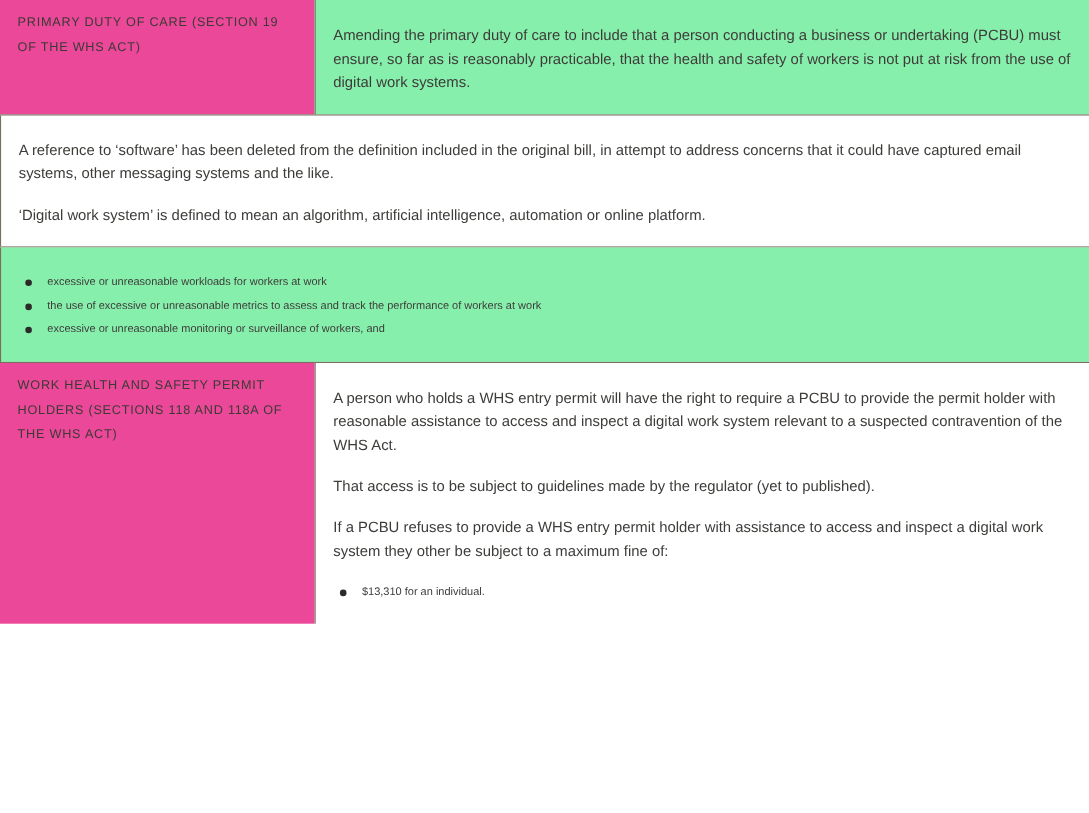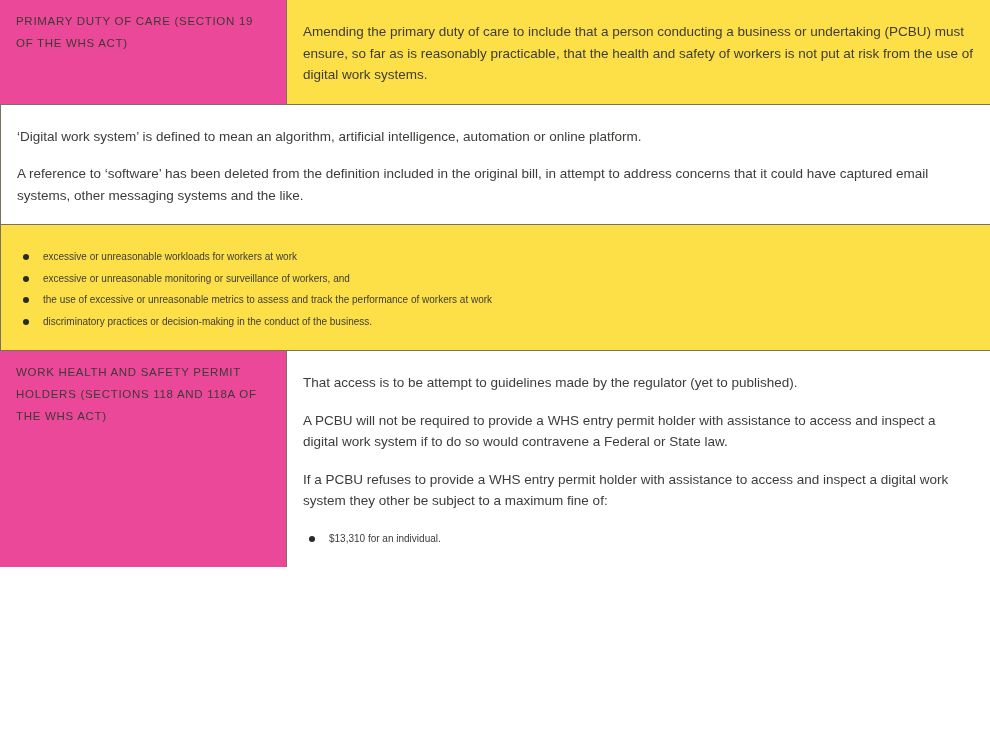--- a/index.html
+++ b/index.html
@@ -26,21 +26,21 @@
     display: flex;
     align-items: flex-start;
     padding: 10px 14px 10px 16px;
     background: #ec4899;
   }
   .cell-right {
     flex: 1 1 auto;
     border-left: 1px solid #7a7060;
     padding: 21px 16px 18px 16px;
   }
-  .row.shaded .cell-right { background: #fde047; }
+  .row.shaded .cell-right { background: #86efac; }
   .heading {
     font-size: 11.5px;
     letter-spacing: 0.7px;
     line-height: 22px;
     color: #3d3a36;
     text-transform: uppercase;
   }
   .cell-right p {
     font-size: 13.5px;
     line-height: 21.5px;
@@ -75,40 +75,39 @@
     <div class="row shaded">
       <div class="cell-left">
         <div class="heading">PRIMARY DUTY OF CARE (SECTION 19 OF THE WHS ACT)</div>
       </div>
       <div class="cell-right">
         <p>Amending the primary duty of care to include that a person conducting a business or undertaking (PCBU) must ensure, so far as is reasonably practicable, that the health and safety of workers is not put at risk from the use of digital work systems.</p>
       </div>
     </div>
     <div class="row">
       <div class="cell-right">
+        <p>A reference to ‘software’ has been deleted from the definition included in the original bill, in attempt to address concerns that it could have captured email systems, other messaging systems and the like.</p>
         <p>‘Digital work system’ is defined to mean an algorithm, artificial intelligence, automation or online platform.</p>
-        <p>A reference to ‘software’ has been deleted from the definition included in the original bill, in attempt to address concerns that it could have captured email systems, other messaging systems and the like.</p>
       </div>
     </div>
     <div class="row shaded">
       <div class="cell-right">
         <ul>
           <li>excessive or unreasonable workloads for workers at work</li>
+          <li>the use of excessive or unreasonable metrics to assess and track the performance of workers at work</li>
           <li>excessive or unreasonable monitoring or surveillance of workers, and</li>
-          <li>the use of excessive or unreasonable metrics to assess and track the performance of workers at work</li>
-          <li>discriminatory practices or decision-making in the conduct of the business.</li>
         </ul>
       </div>
     </div>
     <div class="row">
       <div class="cell-left">
         <div class="heading">WORK HEALTH AND SAFETY PERMIT HOLDERS (SECTIONS 118 AND 118A OF THE WHS ACT)</div>
       </div>
       <div class="cell-right">
-        <p>That access is to be attempt to guidelines made by the regulator (yet to published).</p>
-        <p>A PCBU will not be required to provide a WHS entry permit holder with assistance to access and inspect a digital work system if to do so would contravene a Federal or State law.</p>
+        <p>A person who holds a WHS entry permit will have the right to require a PCBU to provide the permit holder with reasonable assistance to access and inspect a digital work system relevant to a suspected contravention of the WHS Act.</p>
+        <p>That access is to be subject to guidelines made by the regulator (yet to published).</p>
         <p>If a PCBU refuses to provide a WHS entry permit holder with assistance to access and inspect a digital work system they other be subject to a maximum fine of:</p>
         <ul>
           <li>$13,310 for an individual.</li>
         </ul>
       </div>
     </div>
   </div>
 
 </body></html>

